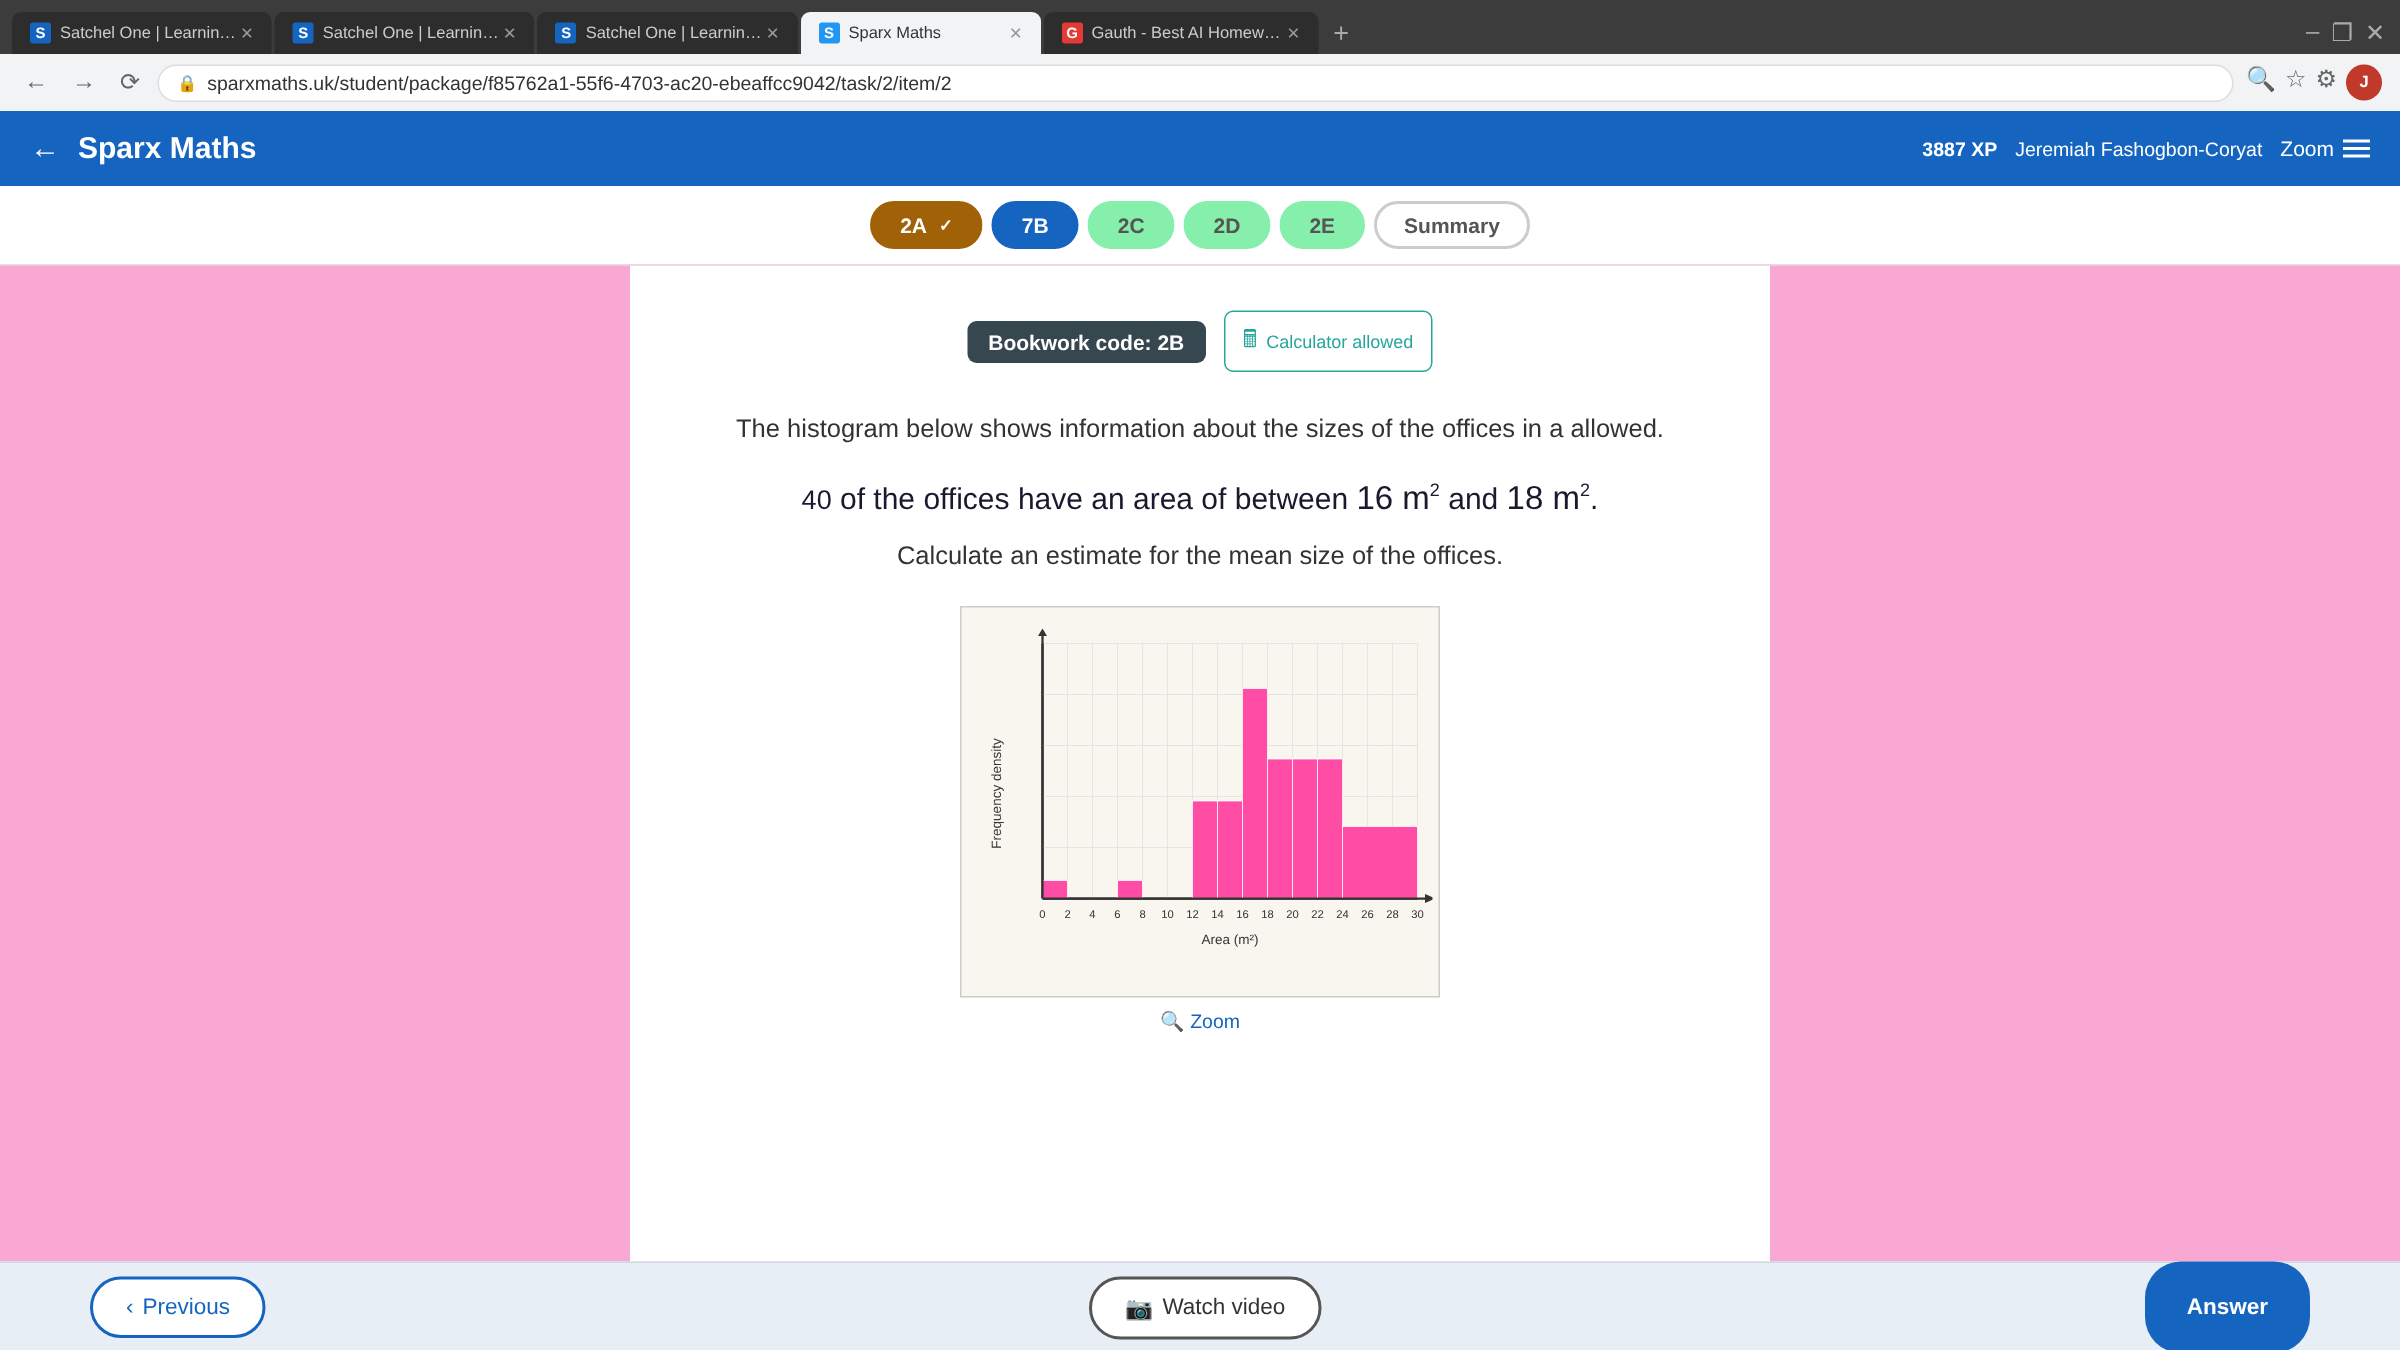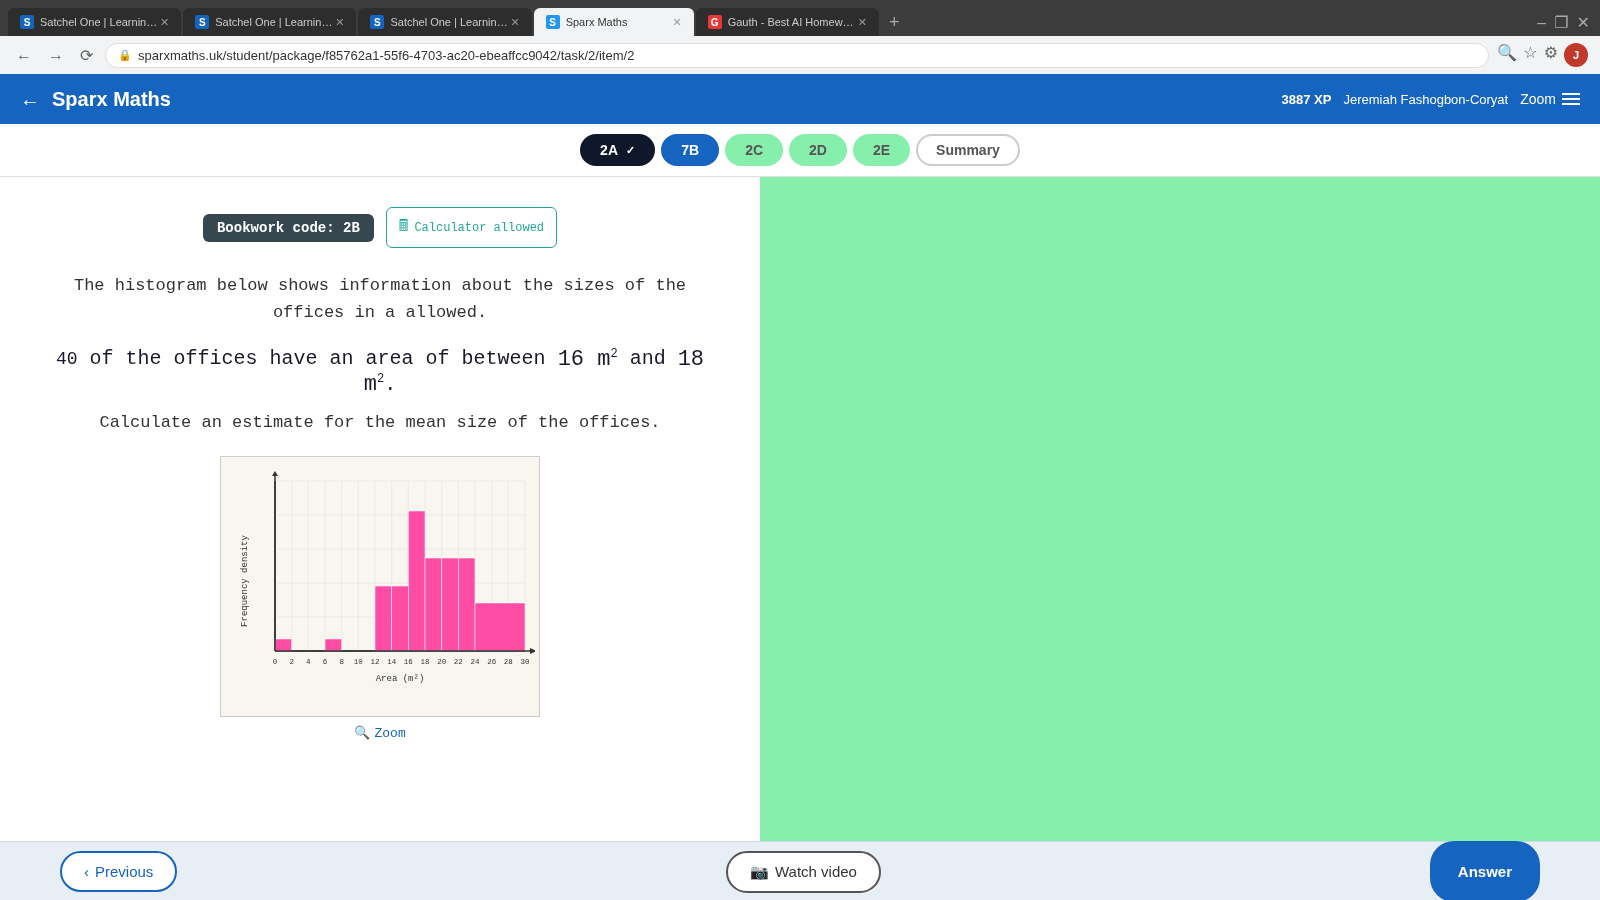--- a/index.html
+++ b/index.html
@@ -32,26 +32,26 @@
     .header-right { margin-left: auto; display: flex; align-items: center; gap: 12px; font-size: 13px; }
     .xp-badge { font-weight: bold; }
     .menu-btn { font-size: 14px; cursor: pointer; display: flex; align-items: center; gap: 6px; }
     .hamburger { display: flex; flex-direction: column; gap: 3px; }
     .hamburger span { width: 18px; height: 2px; background: white; display: block; }
 
     
     .tab-nav { background: white; display: flex; justify-content: center; align-items: center; padding: 10px 0; gap: 6px; border-bottom: 1px solid #e0e0e0; }
     .task-tab { padding: 6px 18px; border-radius: 20px; font-size: 14px; font-weight: 600; cursor: pointer; border: 2px solid transparent; background: #86efac; color: #555; }
     .task-tab.active { background: #1565c0; color: white; border-color: #1565c0; }
-    .task-tab.completed { background: #0f172a; color: white; }
+    .task-tab.completed { background: #a16207; color: white; }
     .task-tab.summary { background: transparent; color: #555; border: 2px solid #ccc; }
     .check-icon { font-size: 11px; margin-left: 4px; }
 
     
-    .main-content { display: flex; justify-content: flex-start; padding: 0; background: #86efac; height: calc(900px - 36px - 38px - 50px - 52px - 60px); overflow-y: auto; font-family: Liberation Mono, monospace; }
+    .main-content { display: flex; justify-content: center; padding: 0; background: #f9a8d4; height: calc(900px - 36px - 38px - 50px - 52px - 60px); overflow-y: auto; }
     .question-card { background: white; width: 760px; padding: 30px 40px 40px; margin: 0; }
 
     
     .bookwork-row { display: flex; align-items: center; justify-content: center; gap: 12px; margin-bottom: 24px; }
     .bookwork-badge { background: #37474f; color: white; padding: 6px 14px; border-radius: 6px; font-size: 14px; font-weight: 600; }
     .calculator-badge { border: 1px solid #26a69a; border-radius: 6px; padding: 6px 12px; font-size: 12px; color: #26a69a; display: flex; align-items: center; gap: 6px; }
     .calc-icon { font-size: 16px; }
 
     
     .question-text { text-align: center; font-size: 17px; color: #333; line-height: 1.6; margin-bottom: 20px; }

